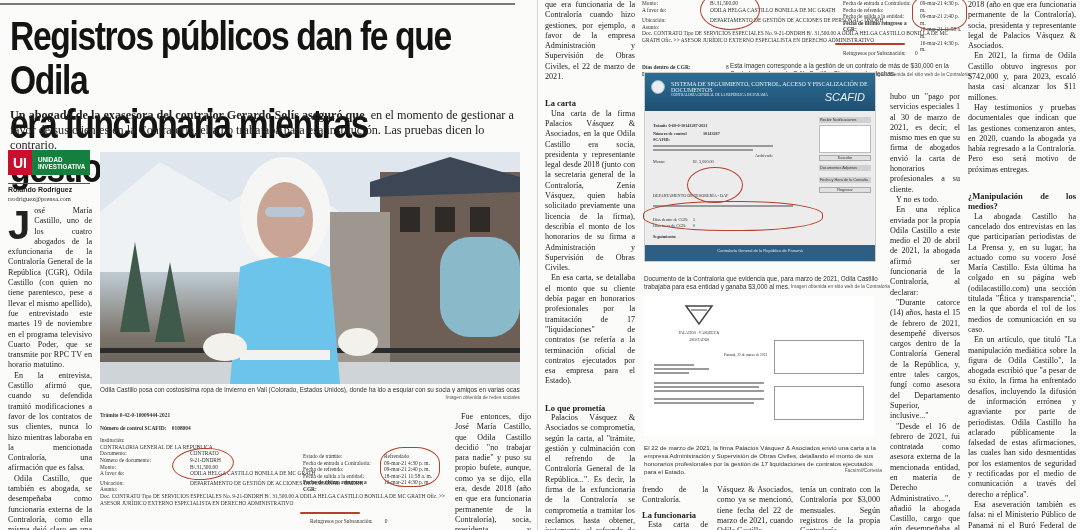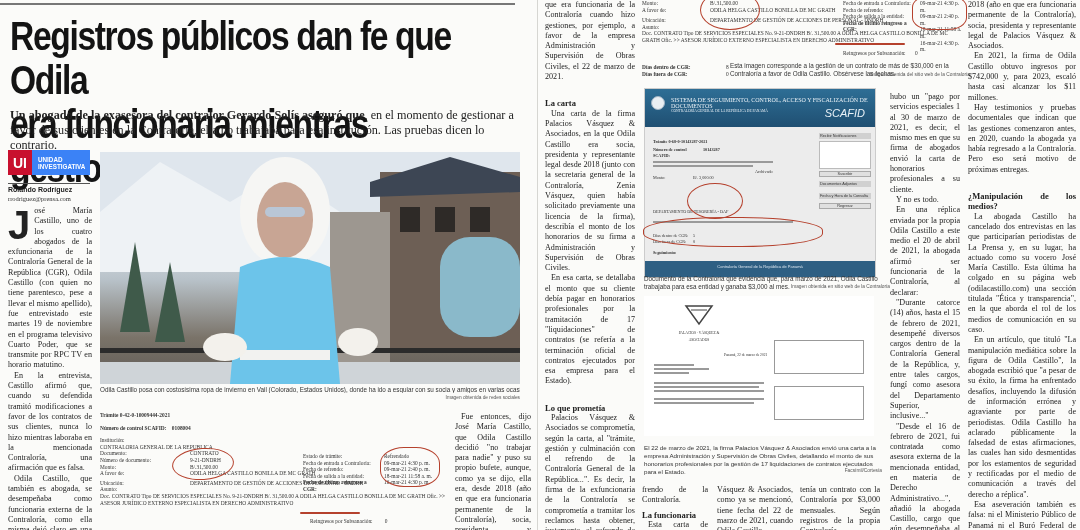--- a/index.html
+++ b/index.html
@@ -4,39 +4,39 @@
 <style>
   * { box-sizing: border-box; margin: 0; padding: 0; }
   html, body { width: 1080px; height: 530px; overflow: hidden; background: #fbfbf9; }
   body { position: relative; font-family: "DejaVu Serif", serif; color: #1c1c1c; }
   .abs { position: absolute; }
   .topline { left: 0; top: 3px; width: 515px; height: 2px; background: #777; }
   .headline { left: 10px; top: 14px; width: 520px; font-family: "Liberation Sans", sans-serif; font-weight: 700;
     font-size: 40px; line-height: 44px; letter-spacing: -1.6px; color: #141414; transform: scaleX(0.84); transform-origin: left top; width: 620px; }
   .deck { left: 10px; top: 108px; width: 520px; font-family: "Liberation Serif", serif; font-size: 12.2px; line-height: 15px; color: #222; }
   .deck b { font-weight: 700; }
-  .ui-badge { left: 8px; top: 150px; width: 82px; height: 25px; background: #3b82f6; display: flex; align-items: center; }
+  .ui-badge { left: 8px; top: 150px; width: 82px; height: 25px; background: #15803d; display: flex; align-items: center; }
   .ui-badge .ui-box { width: 24px; height: 25px; background: #c8102e; color: #fff; font-family: "Liberation Sans", sans-serif; font-weight: 700; font-size: 14px; display: flex; align-items: center; justify-content: center; }
   .ui-badge .ui-text { color: #fff; font-family: "Liberation Sans", sans-serif; font-weight: 700; font-size: 6.3px; line-height: 7px; padding-left: 6px; }
   .byline-rule { left: 8px; top: 183px; width: 82px; height: 1px; background: #555; }
   .byline { left: 8px; top: 186px; font-family: "Liberation Sans", sans-serif; font-weight: 700; font-size: 7px; }
   .email { left: 8px; top: 195px; font-family: "Liberation Serif", serif; font-size: 6.5px; color: #333; }
   .col { font-family: "Liberation Serif", serif; font-size: 8.1px; line-height: 10.3px; color: #222; text-align: justify; hyphens: auto; }
   .col p { text-indent: 6px; }
   .col h4 { font-weight: 700; font-size: 8.5px; margin-top: 16px; text-indent: 0; }
   .dropcap { float: left; font-family: "Liberation Sans", sans-serif; font-weight: 700; font-size: 40px; line-height: 34px; margin: 2px 4px 0 0; }
   .photo { left: 100px; top: 152px; width: 420px; height: 232px; overflow: hidden;
     background: linear-gradient(180deg,#cfd9e3 0%,#e9eef3 30%,#b8c2c9 55%,#7a7369 80%,#5e5a55 100%); }
   .caption { font-family: "Liberation Sans", sans-serif; font-size: 6.3px; color: #333; }
   .credit { font-family: "Liberation Sans", sans-serif; font-size: 4.8px; color: #555; text-align: right; }
   .doc { font-family: "Liberation Serif", serif; font-size: 5.4px; line-height: 6.6px; color: #333; }
   .doc .b { font-weight: 700; }
   .redcircle { border: 1.5px solid #b5412d; border-radius: 50%; position: absolute; }
   .redline { position: absolute; height: 2px; background: #b5412d; border-radius: 1px; }
-  .scafid { left: 644px; top: 88px; width: 232px; height: 190px; background: #ececec; border: 1px solid #ccc; }
+  .scafid { left: 644px; top: 72px; width: 232px; height: 190px; background: #ececec; border: 1px solid #ccc; }
   .scafid .hdr { height: 38px; background: linear-gradient(180deg,#2e6e95,#1f4f72); color: #e8f0f6; font-family: "Liberation Serif", serif; font-size: 6px; padding: 8px 0 0 26px; position: relative; }
   .scafid .foot { position: absolute; bottom: 0; left: 0; right: 0; height: 16px; background: #2e5f83; color: #dbe6ef; font-size: 4px; text-align: center; padding-top: 3px; font-family: "Liberation Sans", sans-serif; }
   .letter { left: 644px; top: 296px; width: 230px; height: 140px; background: #fff; }
   .tiny-line { height: 2px; background: #9a9a9a; margin: 2px 0; }
 </style>
 </head>
 <body>
 
 <div class="abs topline"></div>
 

